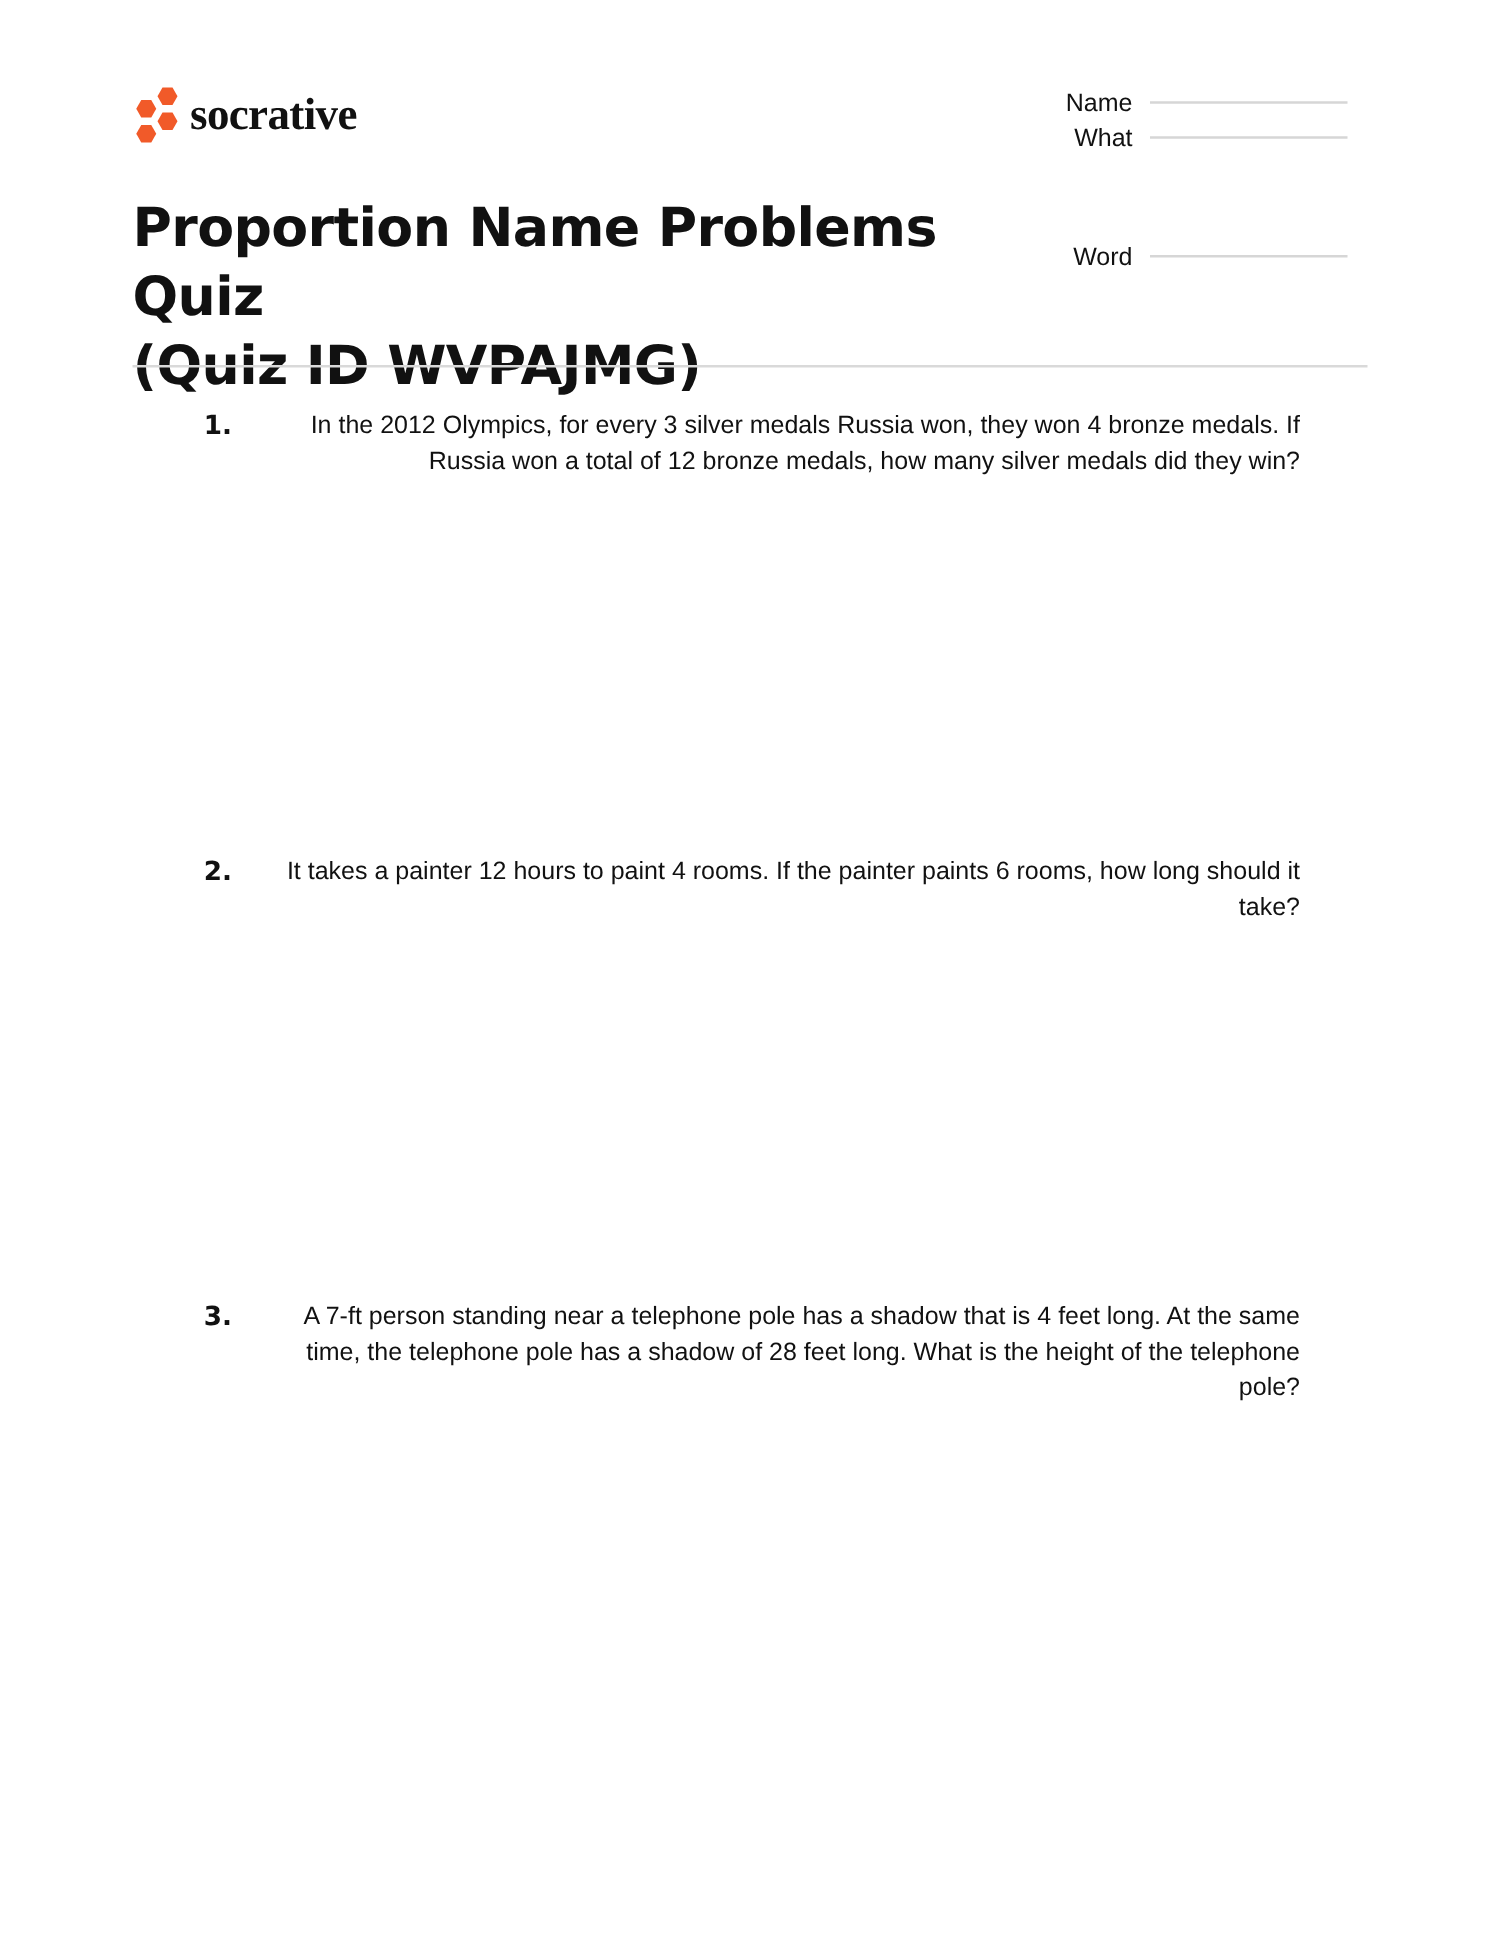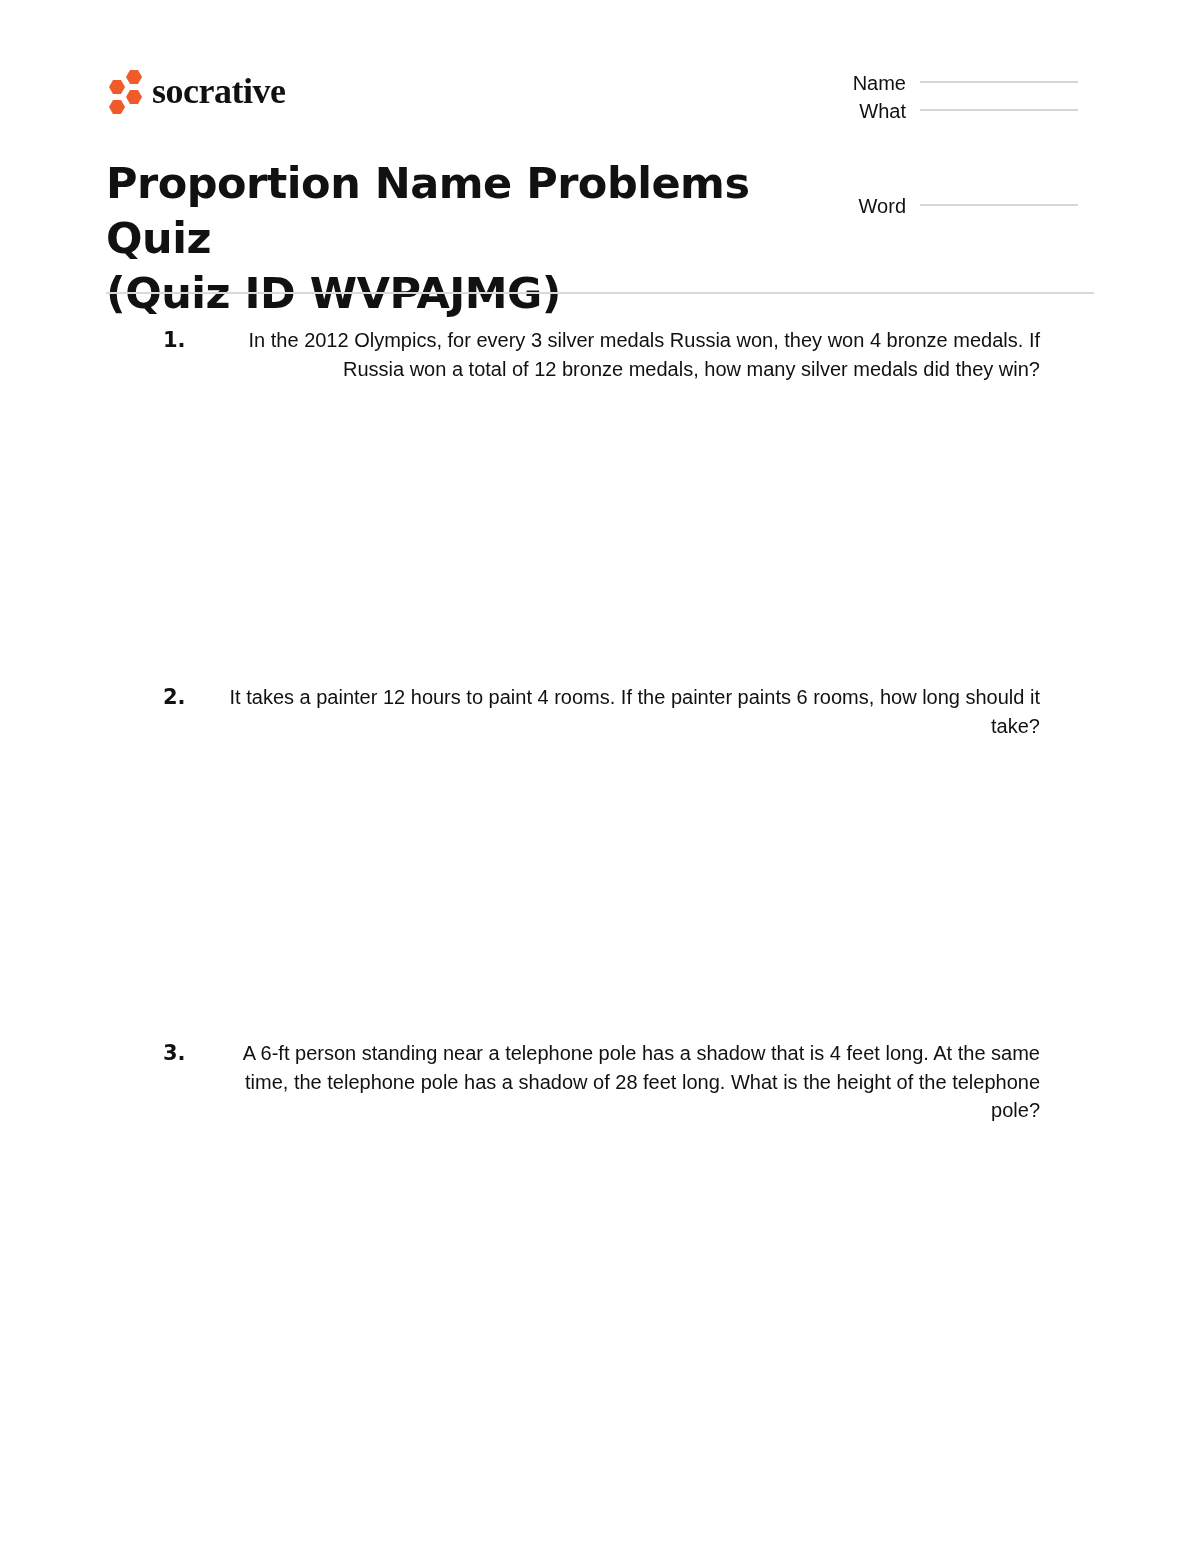--- a/index.html
+++ b/index.html
@@ -63,14 +63,14 @@
   <span class="q-text">In the 2012 Olympics, for every 3 silver medals Russia won, they won 4 bronze medals. If Russia won a total of 12 bronze medals, how many silver medals did they win?</span>
 </div>
 
 <div class="question" style="top:683px;">
   <span class="q-num">2.</span>
   <span class="q-text">It takes a painter 12 hours to paint 4 rooms. If the painter paints 6 rooms, how long should it take?</span>
 </div>
 
 <div class="question" style="top:1039px;">
   <span class="q-num">3.</span>
-  <span class="q-text">A 6-ft person standing near a telephone pole has a shadow that is 4 feet long. At the same time, the telephone pole has a shadow of 28 feet long. What is the height of the telephone pole?</span>
+  <span class="q-text">A 7-ft person standing near a telephone pole has a shadow that is 4 feet long. At the same time, the telephone pole has a shadow of 28 feet long. What is the height of the telephone pole?</span>
 </div>
 
 </body></html>

